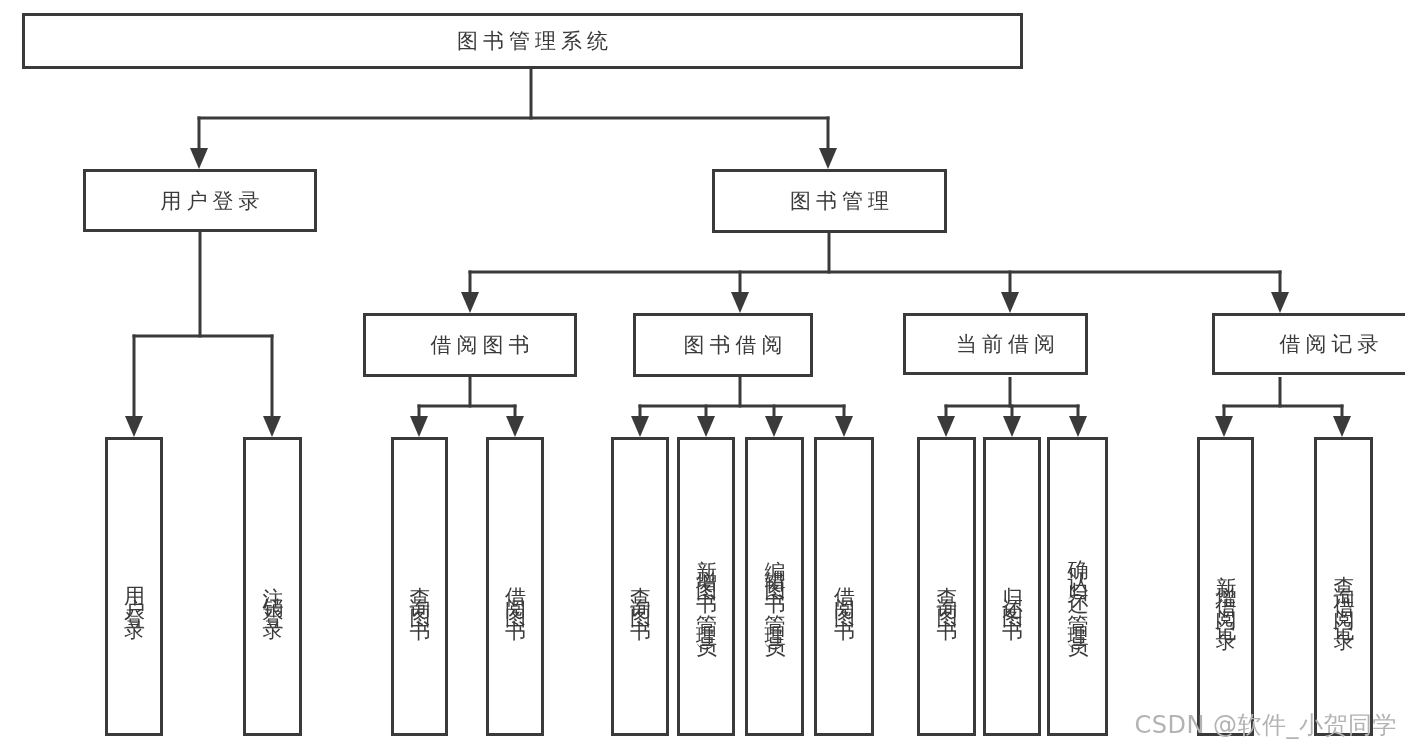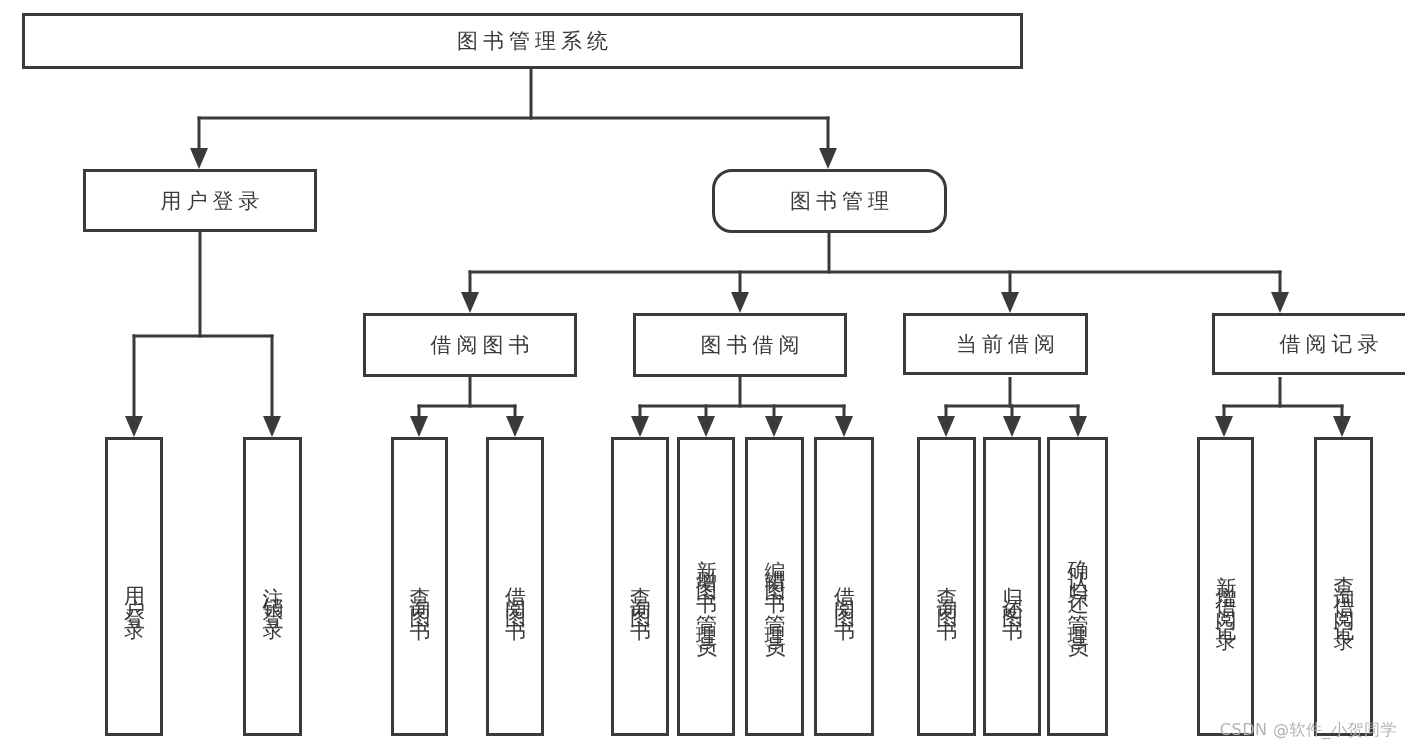--- a/index.html
+++ b/index.html
@@ -38,24 +38,24 @@
     text-orientation: mixed;
     font-size: 21px;
     letter-spacing: 11px;
     margin-bottom: -11px;
     line-height: 1;
   }
   
   #n-root   { left: 22px;  top: 13px;  width: 1001px; height: 56px; }
   
   #n-login  { left: 83px;  top: 169px; width: 234px; height: 63px; }
-  #n-mgmt   { left: 712px; top: 169px; width: 235px; height: 64px; border-radius: 20px; }
+  #n-mgmt   { left: 712px; top: 169px; width: 235px; height: 64px; }
   
   #n-rec    { left: 363px;  top: 313px; width: 214px; height: 64px; }
-  #n-borrow { left: 633px;  top: 313px; width: 214px; height: 64px; }
+  #n-borrow { left: 633px;  top: 313px; width: 180px; height: 64px; }
   #n-cur    { left: 903px;  top: 313px; width: 185px; height: 62px; }
   #n-recd   { left: 1173px; top: 313px; width: 214px; height: 62px; margin-left: 39px; }
   
   .leaf { top: 437px; height: 299px; }
   #l-a1 { left: 105px;  width: 58px; }
   #l-a2 { left: 243px;  width: 59px; }
   #l-b1 { left: 391px;  width: 57px; }
   #l-b2 { left: 486px;  width: 58px; }
   #l-c1 { left: 611px;  width: 58px; }
   #l-c2 { left: 677px;  width: 58px; }
@@ -63,21 +63,21 @@
   #l-c4 { left: 814px;  width: 60px; }
   #l-d1 { left: 917px;  width: 59px; }
   #l-d2 { left: 983px;  width: 58px; }
   #l-d3 { left: 1047px; width: 61px; }
   #l-e1 { left: 1197px; width: 57px; }
   #l-e2 { left: 1314px; width: 59px; }
   #watermark {
     position: absolute;
     right: 8px;
     bottom: 6px;
-    font-size: 16px;
+    font-size: 24px;
     letter-spacing: 0.5px;
     color: #b3b3b3;
     z-index: 3;
     white-space: nowrap;
   }
 </style>
 </head>
 <body>
 
 <div id="stage">

